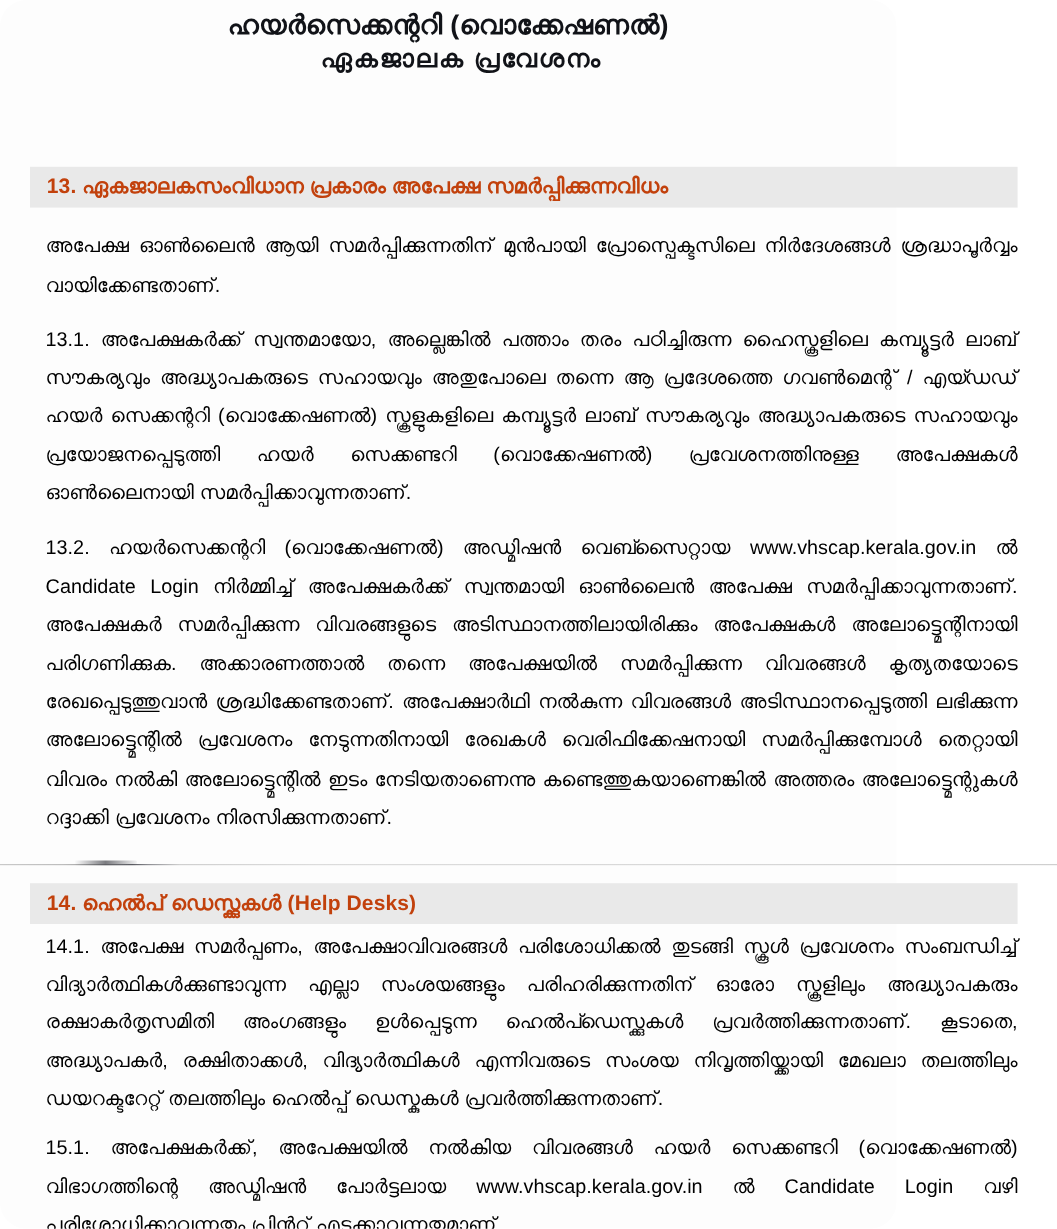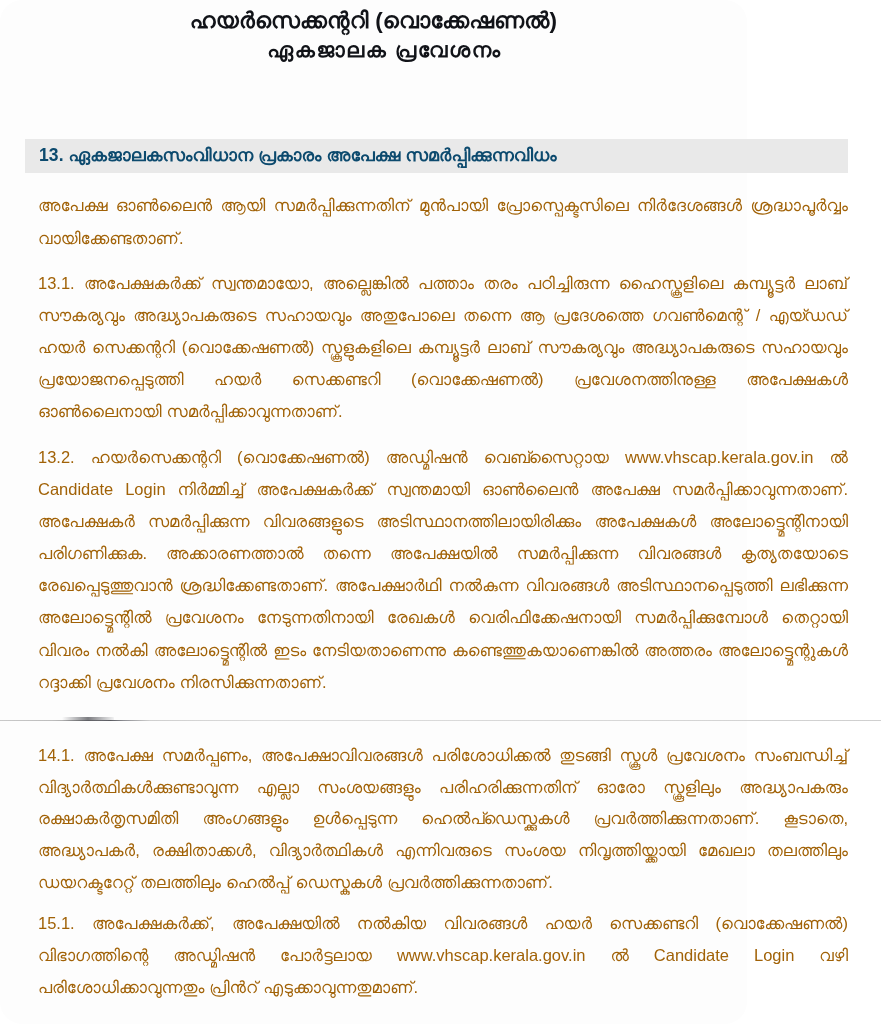--- a/index.html
+++ b/index.html
@@ -57,30 +57,30 @@
     background: #e9e9e9;
     margin: 0;
     padding: 6px 0 7px 14px;
     box-sizing: border-box;
     width: 823px;
   }
   .section-bar .section-heading {
     font-size: 17.5px;
     font-weight: 700;
     line-height: 1.2;
-    color: #0c4a6e;
+    color: #c2410c;
     letter-spacing: 0.1px;
     white-space: nowrap;
   }
 
   
   .para {
     font-size: 16.5px;
     line-height: 1.95;
-    color: #a16207;
+    color: #000000;
     text-align: justify;
     text-justify: inter-word;
     margin: 0;
     padding: 0 0 0 13px;
     box-sizing: border-box;
     width: 823px;
     word-spacing: 0.4px;
   }
   .para.tight { line-height: 1.92; }
   .para.lead { padding-top: 7px; }
@@ -148,20 +148,23 @@
 
     <div class="gap-lg"></div>
 
     <div class="page-separator">
       <div class="rule"></div>
       <div class="smudge"></div>
     </div>
 
     <div class="gap-sm"></div>
 
+    <div class="section-bar">
+      <div class="section-heading">14. ഹെൽപ് ഡെസ്ക്കുകൾ (Help Desks)</div>
+    </div>
 
     <div style="height:4px"></div>
 
     <p class="para tight">14.1.  അപേക്ഷ സമർപ്പണം, അപേക്ഷാവിവരങ്ങൾ പരിശോധിക്കൽ തുടങ്ങി സ്കൂൾ പ്രവേശനം സംബന്ധിച്ച് വിദ്യാർത്ഥികൾക്കുണ്ടാവുന്ന എല്ലാ സംശയങ്ങളും പരിഹരിക്കുന്നതിന് ഓരോ സ്കൂളിലും  അദ്ധ്യാപകരും രക്ഷാകർതൃസമിതി  അംഗങ്ങളും ഉൾപ്പെടുന്ന ഹെൽപ്ഡെസ്ക്കുകൾ പ്രവർത്തിക്കുന്നതാണ്.  കൂടാതെ, അദ്ധ്യാപകർ, രക്ഷിതാക്കൾ, വിദ്യാർത്ഥികൾ എന്നിവരുടെ സംശയ നിവൃത്തിയ്ക്കായി മേഖലാ തലത്തിലും ഡയറക്ടറേറ്റ് തലത്തിലും ഹെൽപ്പ് ഡെസ്കുകൾ പ്രവർത്തിക്കുന്നതാണ്.</p>
 
     <div style="height:6px"></div>
 
 
     <div style="height:4px"></div>
 

